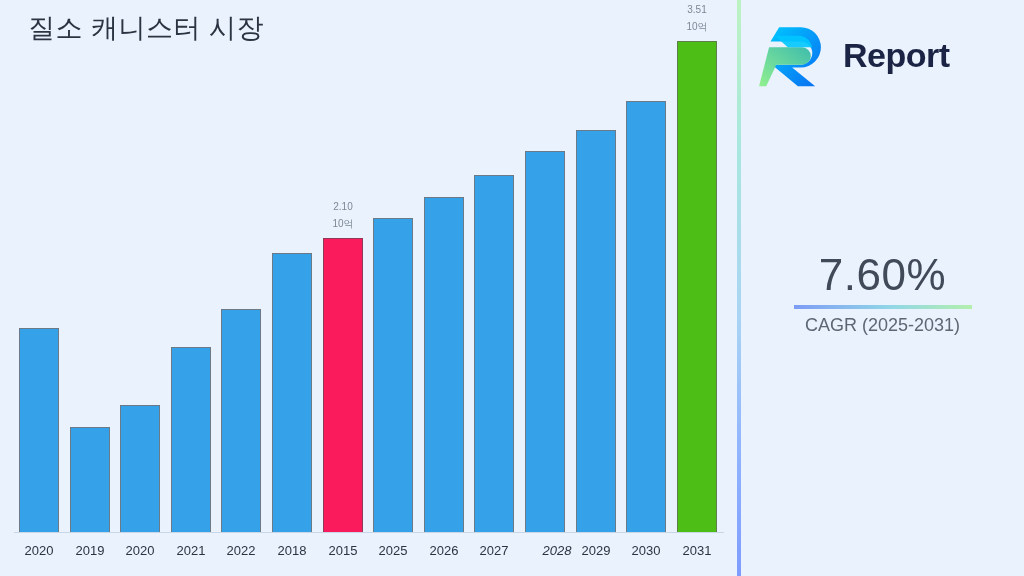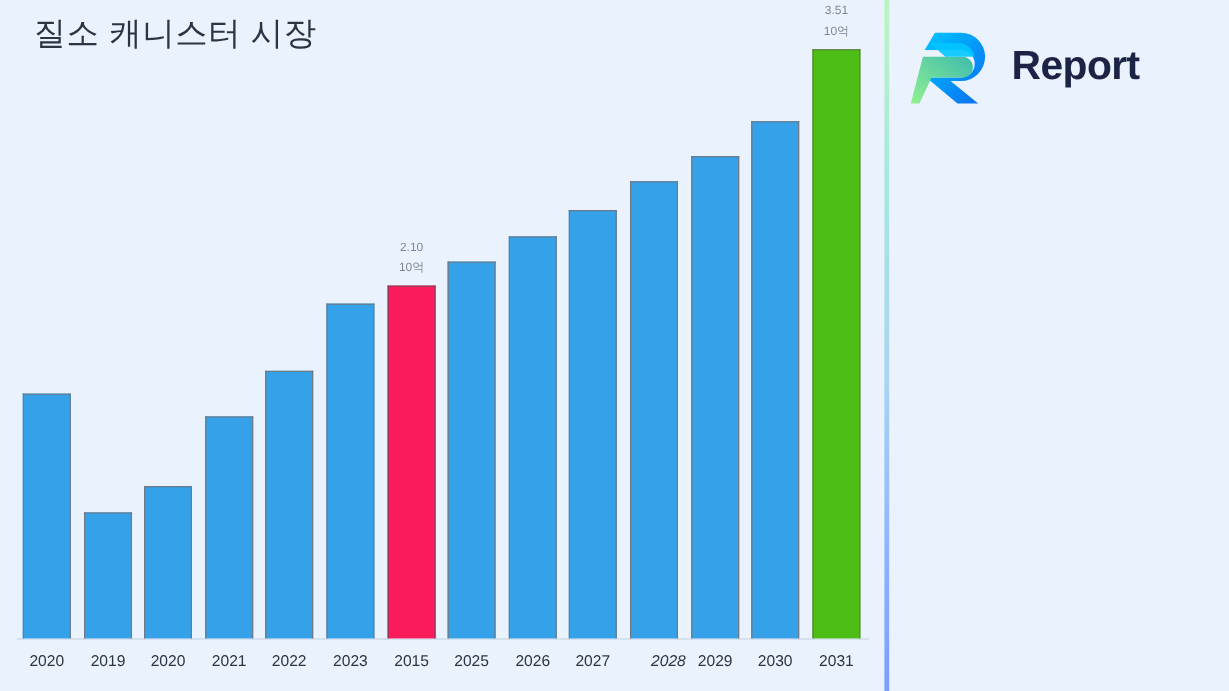--- a/index.html
+++ b/index.html
@@ -210,21 +210,21 @@
           </div>
         </div>
     </div>
 
     <div class="x-axis" id="xaxis">
         <div class="x-tick" style="left: 39px;">2020</div>
         <div class="x-tick" style="left: 90px;">2019</div>
         <div class="x-tick" style="left: 140px;">2020</div>
         <div class="x-tick" style="left: 191px;">2021</div>
         <div class="x-tick" style="left: 241px;">2022</div>
-        <div class="x-tick" style="left: 292px;">2023</div>
+        <div class="x-tick" style="left: 292px;">2018</div>
         <div class="x-tick" style="left: 343px;">2015</div>
         <div class="x-tick" style="left: 393px;">2025</div>
         <div class="x-tick" style="left: 444px;">2026</div>
         <div class="x-tick" style="left: 494px;">2027</div>
         <div class="x-tick" style="left: 557px; font-style: italic;">2028</div>
         <div class="x-tick" style="left: 596px;">2029</div>
         <div class="x-tick" style="left: 646px;">2030</div>
         <div class="x-tick" style="left: 697px;">2031</div>
       </div>
   </div>
@@ -249,15 +249,20 @@
           <path d="M28 10 H58 A28 28 0 0 1 58 66 H46 L78 92 H54 L18 62 H58 A16 16 0 0 0 58 30 H16 Z" fill="url(#gBlue)"></path>
           <path d="M18 38 H60 A12 12 0 0 1 60 62 H24 L10 92 H0 L14 38 Z" fill="url(#gGreen)" opacity="0.95"></path>
           <path d="M22 22 H58 A22 22 0 0 1 74 38 H40 Z" fill="#00c6ff" opacity="0.9"></path>
         </svg>
       </span>
       <span class="logo-text">
         <span>Report</span><br>
       </span>
     </div>
 
+    <div class="cagr-block">
+      <div class="cagr-value">7.60%</div>
+      <div class="cagr-rule"></div>
+      <div class="cagr-caption">CAGR (2025-2031)</div>
+    </div>
 
   </div>
 </div>
 
 </body></html>

